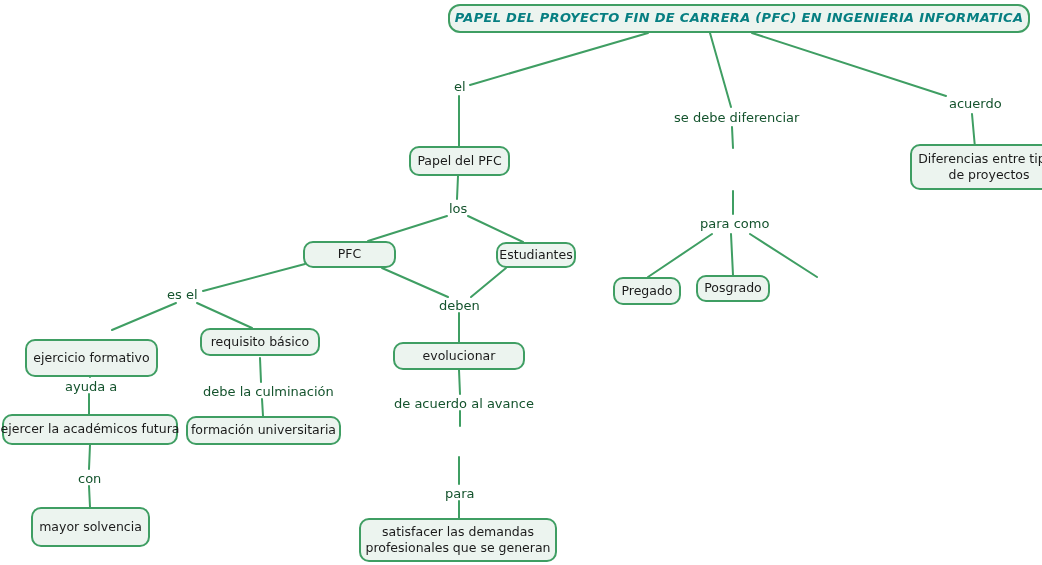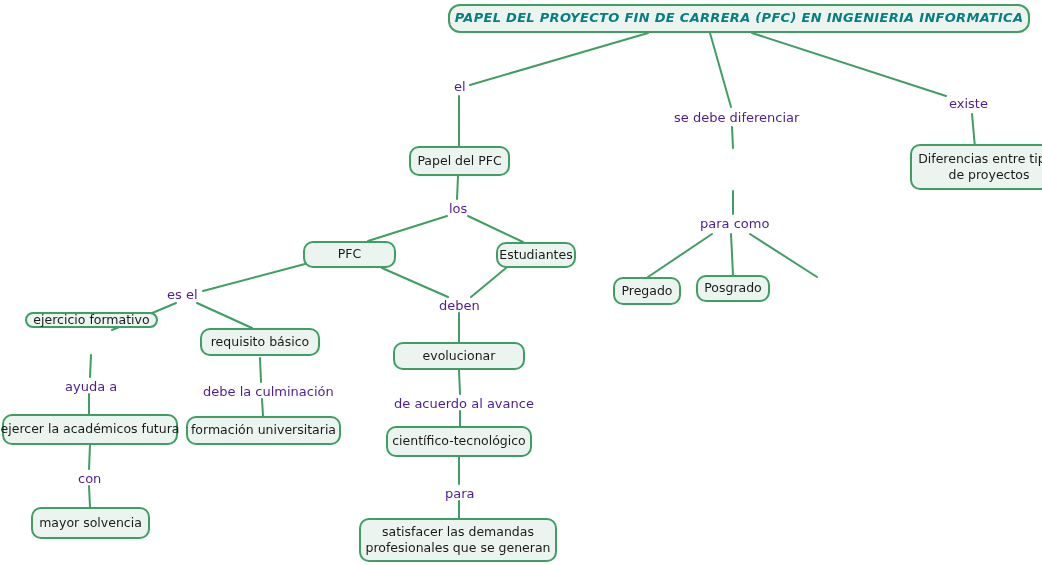--- a/index.html
+++ b/index.html
@@ -44,21 +44,21 @@
     font-style: italic;
     letter-spacing: 0.3px;
     color: #077f82;
     border-radius: 12px;
     white-space: nowrap;
   }
   .edge-label {
     position: absolute;
     white-space: nowrap;
     font-size: 13px;
-    color: #4c1d95;
+    color: #14532d;
   }
 </style>
 </head>
 <body>
 
 <div class="canvas">
 
   <svg class="lines" viewBox="0 0 1042 565" aria-hidden="true">
     <line x1="648" y1="33" x2="470" y2="85"></line>
     <line x1="710" y1="33" x2="731" y2="107"></line>
@@ -92,32 +92,31 @@
   </svg>
 
   <div class="node title-node" style="left:448px;top:4px;width:582px;height:29px">PAPEL DEL PROYECTO FIN DE CARRERA (PFC) EN INGENIERIA INFORMATICA</div>
 
   <div class="node nowrap" style="left:409px;top:146px;width:101px;height:30px">Papel del PFC</div>
   <div class="node" style="left:910px;top:144px;width:158px;height:46px">Diferencias entre tipos de proyectos</div>
   <div class="node nowrap" style="left:303px;top:241px;width:93px;height:27px">PFC</div>
   <div class="node nowrap" style="left:496px;top:242px;width:80px;height:26px">Estudiantes</div>
   <div class="node nowrap" style="left:613px;top:277px;width:68px;height:28px">Pregado</div>
   <div class="node nowrap" style="left:696px;top:275px;width:74px;height:27px">Posgrado</div>
-  <div class="node nowrap" style="left:25px;top:312px;width:133px;height:16px">ejercicio formativo</div>
+  <div class="node nowrap" style="left:25px;top:339px;width:133px;height:38px">ejercicio formativo</div>
   <div class="node nowrap" style="left:200px;top:328px;width:120px;height:28px">requisito básico</div>
   <div class="node nowrap" style="left:2px;top:414px;width:176px;height:31px">ejercer la académicos futura</div>
   <div class="node nowrap" style="left:186px;top:416px;width:155px;height:29px">formación universitaria</div>
-  <div class="node nowrap" style="left:31px;top:507px;width:119px;height:32px">mayor solvencia</div>
+  <div class="node nowrap" style="left:31px;top:507px;width:119px;height:40px">mayor solvencia</div>
   <div class="node nowrap" style="left:393px;top:342px;width:132px;height:28px">evolucionar</div>
-  <div class="node nowrap" style="left:386px;top:426px;width:146px;height:31px">científico-tecnológico</div>
   <div class="node" style="left:359px;top:518px;width:198px;height:44px">satisfacer las demandas profesionales que se generan</div>
 
   <div class="edge-label" style="left:454px;top:79px">el</div>
   <div class="edge-label" style="left:674px;top:110px">se debe diferenciar</div>
-  <div class="edge-label" style="left:949px;top:96px">existe</div>
+  <div class="edge-label" style="left:949px;top:96px">acuerdo</div>
   <div class="edge-label" style="left:449px;top:201px">los</div>
   <div class="edge-label" style="left:700px;top:216px">para como</div>
   <div class="edge-label" style="left:167px;top:287px">es el</div>
   <div class="edge-label" style="left:439px;top:298px">deben</div>
   <div class="edge-label" style="left:65px;top:379px">ayuda a</div>
   <div class="edge-label" style="left:203px;top:384px">debe la culminación</div>
   <div class="edge-label" style="left:394px;top:396px">de acuerdo al avance</div>
   <div class="edge-label" style="left:78px;top:471px">con</div>
   <div class="edge-label" style="left:445px;top:486px">para</div>
 

